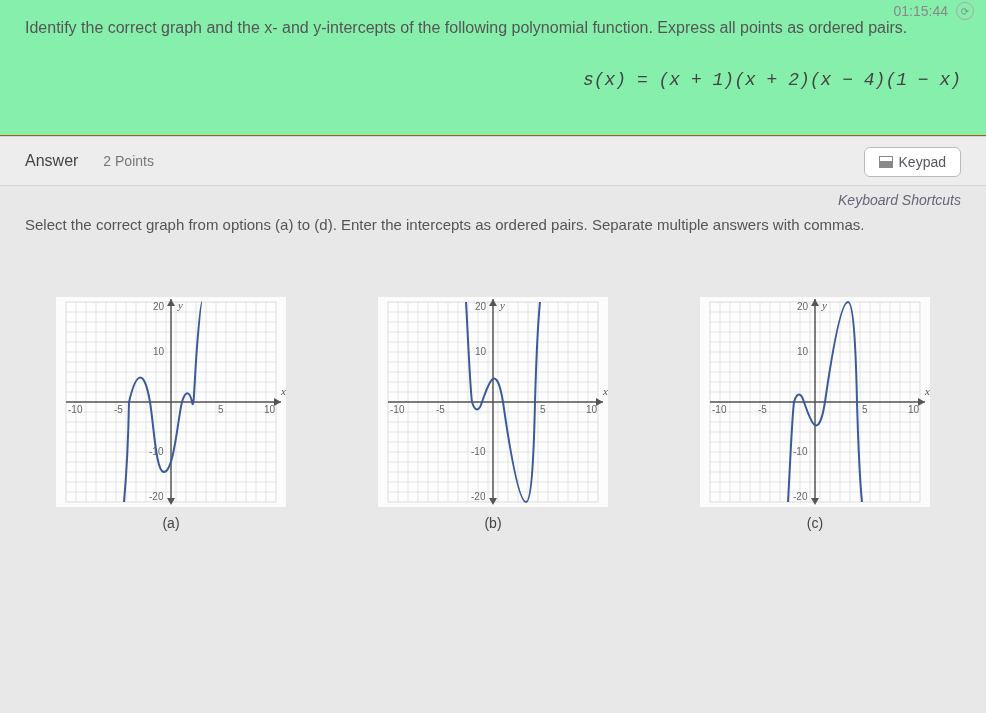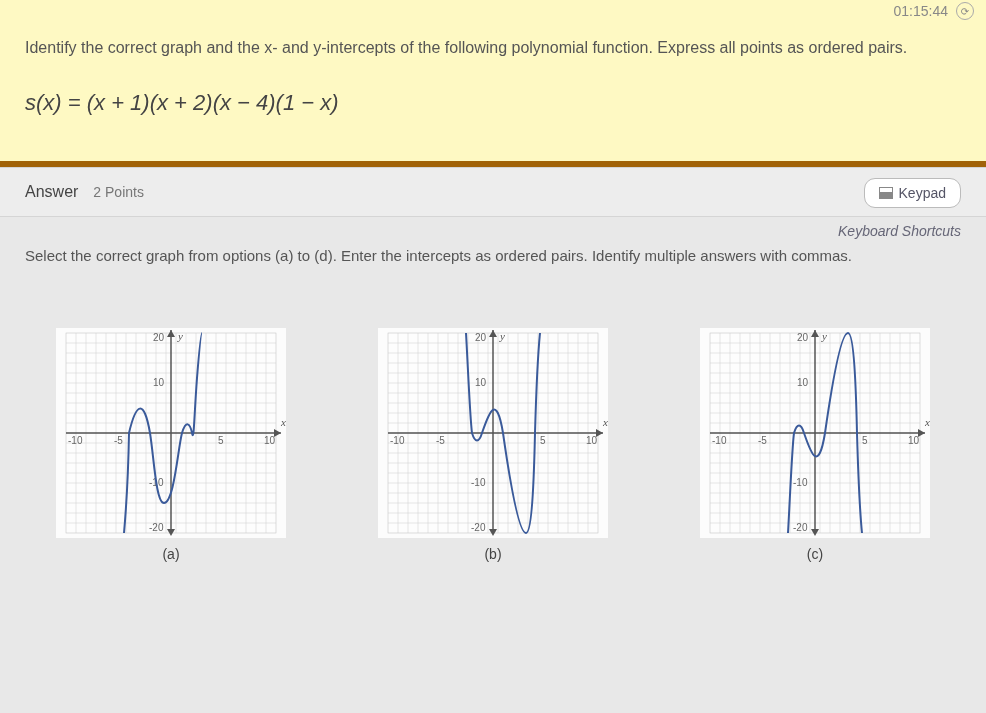--- a/index.html
+++ b/index.html
@@ -28,65 +28,66 @@
       height: 18px;
       border: 1px solid #aaa;
       border-radius: 50%;
       display: flex;
       align-items: center;
       justify-content: center;
       font-size: 10px;
       color: #888;
     }
     .question-area {
-      padding: 36px 25px 25px 25px;
-      background: #fef9c3;
-      border-bottom: 6px solid #a16207;
+      padding: 16px 25px 25px 25px;
+      background: #86efac;
+      border-bottom: 1px solid #a16207;
     }
     .question-text {
       font-size: 16px;
       color: #555;
       line-height: 1.5;
     }
     .equation-area {
-      text-align: left;
+      text-align: right;
       padding: 30px 0 20px 0;
-      font-size: 22px;
+      font-size: 18px;
       font-style: italic;
       color: #444;
-      font-family: Liberation Sans, sans-serif;
+      font-family: Liberation Mono, monospace;
     }
     .answer-header {
       padding: 15px 25px;
       border-top: 1px solid #d5d5d5;
       border-bottom: 1px solid #d5d5d5;
       background: #ededed;
       display: flex;
       align-items: center;
       position: relative;
     }
     .answer-label {
       font-weight: normal;
       color: #444;
       margin-right: 15px;
     }
     .points-label {
       color: #777;
       font-size: 14px;
+      margin-left: 10px;
     }
     .keypad-btn {
       position: absolute;
       right: 25px;
       top: 10px;
       background: #fff;
       border: 1px solid #bbb;
       padding: 6px 14px;
       font-size: 14px;
       color: #556;
-      border-radius: 11px;
+      border-radius: 6px;
       display: flex;
       align-items: center;
       gap: 6px;
       cursor: pointer;
     }
     .keypad-icon {
       width: 14px;
       height: 12px;
       border: 1px solid #888;
       background: linear-gradient(#fff 40%, #888 40%);
@@ -151,21 +152,21 @@
   <span class="answer-label">Answer</span>
   <span class="points-label">2 Points</span>
   <button class="keypad-btn">
     <span class="keypad-icon"></span>
     <span>Keypad</span>
   </button>
 </div>
 
 <div class="shortcuts-link">Keyboard Shortcuts</div>
 
-<div class="instructions">Select the correct graph from options (a) to (d). Enter the intercepts as ordered pairs. Identify multiple answers with commas.</div>
+<div class="instructions">Select the correct graph from options (a) to (d). Enter the intercepts as ordered pairs. Separate multiple answers with commas.</div>
 
 <div class="graphs-row">
 
   <div class="graph-container">
     <div class="graph">
       <svg viewBox="0 0 230 210">
         <g>
           <rect x="10" y="5" width="210" height="200" fill="#fdfdfd" stroke="#bbb" stroke-width="0.5"></rect>
 
           <line class="grid-line" x1="20" y1="5" x2="20" y2="205"></line>

